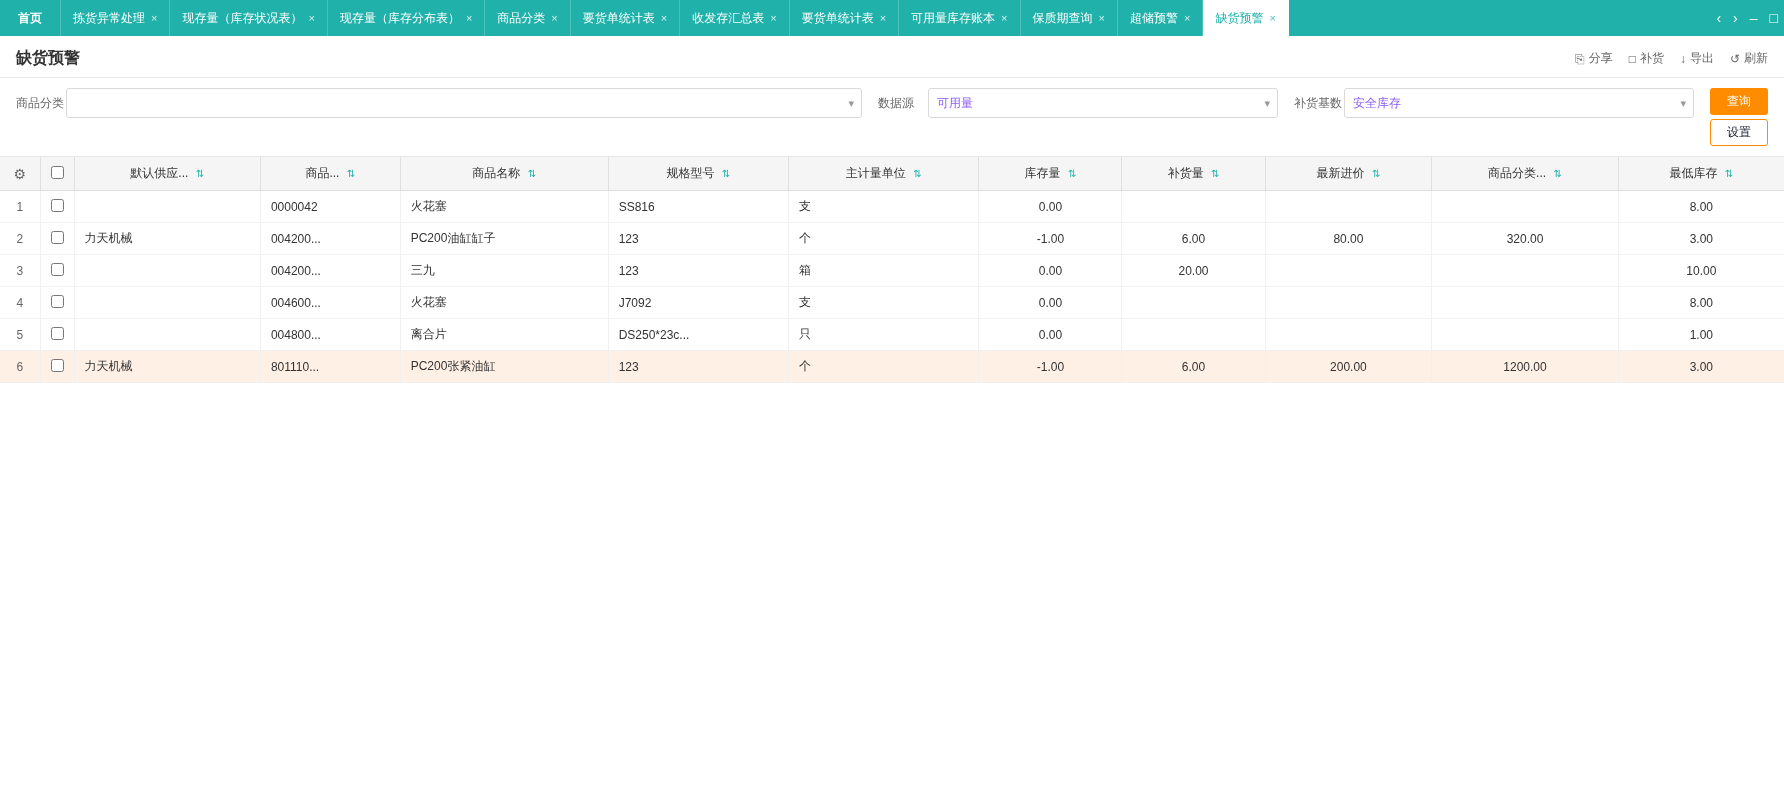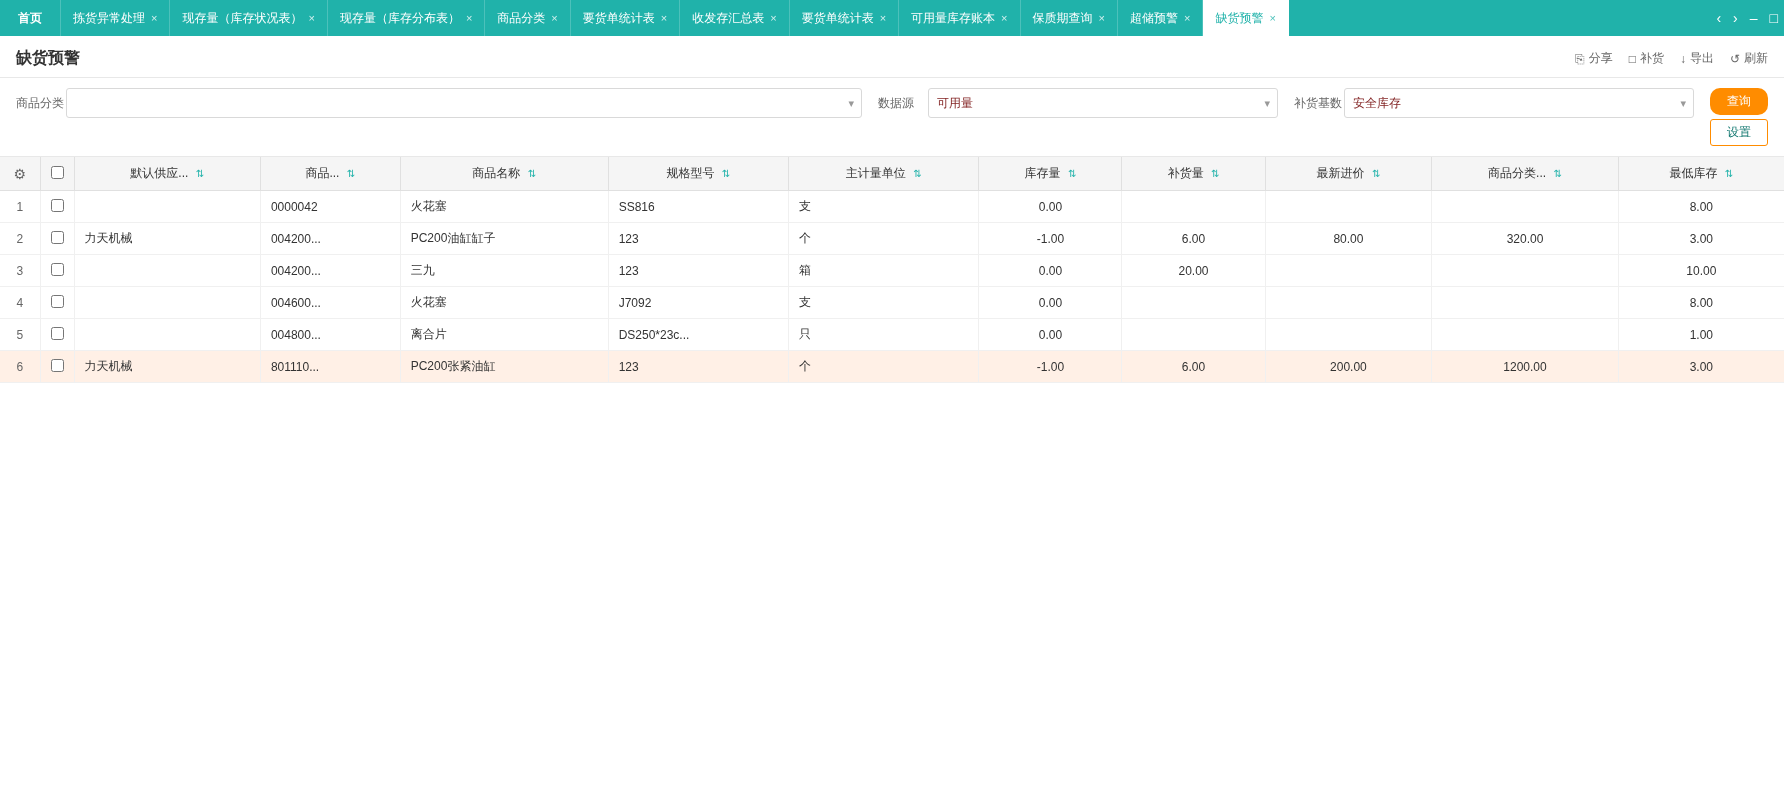--- a/index.html
+++ b/index.html
@@ -107,47 +107,47 @@
       flex: 1;
       position: relative;
     }
     .filter-select-wrap select {
       width: 100%;
       height: 30px;
       border: 1px solid #d9d9d9;
       border-radius: 3px;
       padding: 0 28px 0 8px;
       font-size: 12px;
-      color: #7f1d1d;
+      color: #8b5cf6;
       background: #fff;
       appearance: none;
       cursor: pointer;
     }
     .filter-select-wrap .chevron {
       position: absolute;
       right: 8px;
       top: 50%;
       transform: translateY(-50%);
       color: #999;
       pointer-events: none;
       font-size: 11px;
     }
     .btn-query {
       background: #ff8c00;
       color: #fff;
       border: none;
-      border-radius: 10px;
+      border-radius: 3px;
       padding: 5px 16px;
       cursor: pointer;
       font-size: 12px;
       white-space: nowrap;
     }
     .btn-settings {
       background: #fff;
-      color: #0f766e;
+      color: #0f172a;
       border: 1px solid #ff8c00;
       border-radius: 3px;
       padding: 4px 16px;
       cursor: pointer;
       font-size: 12px;
       white-space: nowrap;
     }
 
     
     .table-wrap {

